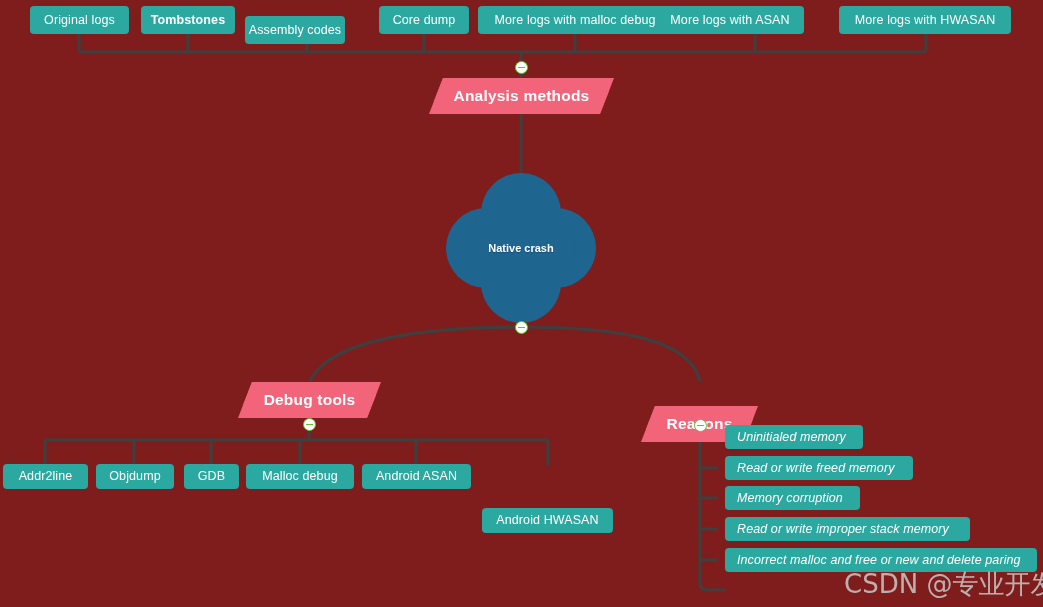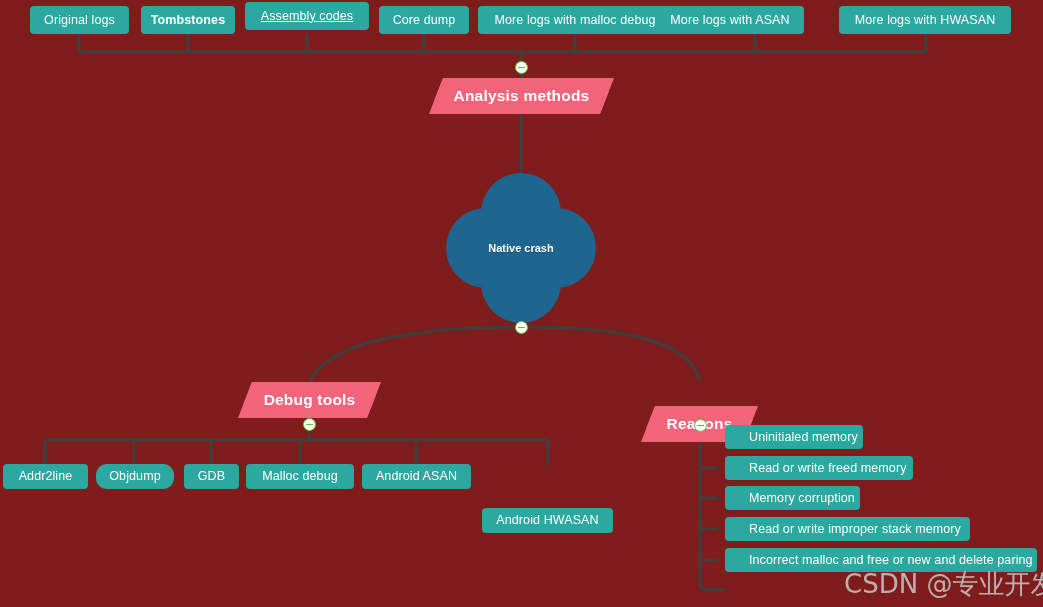--- a/index.html
+++ b/index.html
@@ -37,21 +37,22 @@
     display: flex;
     align-items: center;
     justify-content: center;
     padding: 0 10px;
     box-sizing: border-box;
     white-space: nowrap;
     letter-spacing: 0.1px;
   }
   .tealbox.left {
     justify-content: flex-start;
-    padding-left: 24px;
+    padding-left: 12px;
+    font-style: italic;
   }
 
   
   .hexnode {
     position: absolute;
     background: #F2647A;
     color: #ffffff;
     font-size: 15.5px;
     font-weight: bold;
     display: flex;
@@ -181,21 +182,21 @@
       <path d="M 700,437 L 718,437"></path>
       <path d="M 700,468 L 718,468"></path>
       <path d="M 700,498 L 718,498"></path>
       <path d="M 700,529 L 718,529"></path>
       <path d="M 700,560 L 718,560"></path>
     </g>
   </svg>
 
   <div class="tealbox" style="left:30px;  top:6px;  width:99px;  height:28px;">Original logs</div>
   <div class="tealbox" style="left:141px; top:6px;  width:94px;  height:28px;font-weight:bold;">Tombstones</div>
-  <div class="tealbox" style="left:245px; top:2px;  width:124px; height:28px;text-decoration:underline;">Assembly codes</div>
+  <div class="tealbox" style="left:245px; top:16px;  width:100px; height:28px;">Assembly codes</div>
   <div class="tealbox" style="left:379px; top:6px;  width:90px;  height:28px;">Core dump</div>
   <div class="tealbox" style="left:478px; top:6px;  width:194px; height:28px;">More logs with malloc debug</div>
   <div class="tealbox" style="left:656px; top:6px;  width:148px; height:28px;">More logs with ASAN</div>
   <div class="tealbox" style="left:839px; top:6px;  width:172px; height:28px;">More logs with HWASAN</div>
 
   <div class="toggle" style="left:515px; top:61px;"></div>
   <div class="hexnode" style="left:429px; top:78px; width:185px; height:36px;">
     <span>Analysis methods</span>
   </div>
 
@@ -209,21 +210,21 @@
   </div>
 
   <div class="toggle" style="left:515px; top:321px;"></div>
 
   <div class="hexnode" style="left:238px; top:382px; width:143px; height:36px;">
     <span>Debug tools</span>
   </div>
   <div class="toggle" style="left:303px; top:418px;"></div>
 
   <div class="tealbox" style="left:3px;   top:464px; width:85px;  height:25px;">Addr2line</div>
-  <div class="tealbox" style="left:96px;  top:464px; width:78px;  height:25px;border-radius:11px;">Objdump</div>
+  <div class="tealbox" style="left:96px;  top:464px; width:78px;  height:25px;">Objdump</div>
   <div class="tealbox" style="left:184px; top:464px; width:55px;  height:25px;">GDB</div>
   <div class="tealbox" style="left:246px; top:464px; width:108px; height:25px;">Malloc debug</div>
   <div class="tealbox" style="left:362px; top:464px; width:109px; height:25px;">Android ASAN</div>
   <div class="tealbox" style="left:482px; top:464px; width:131px; height:25px;margin-top:44px;">Android HWASAN</div>
 
   <div class="hexnode" style="left:641px; top:382px; width:117px; height:36px;margin-top:24px;">
     <span>Reasons</span>
   </div>
   <div class="toggle" style="left:694px; top:419px;"></div>
 

